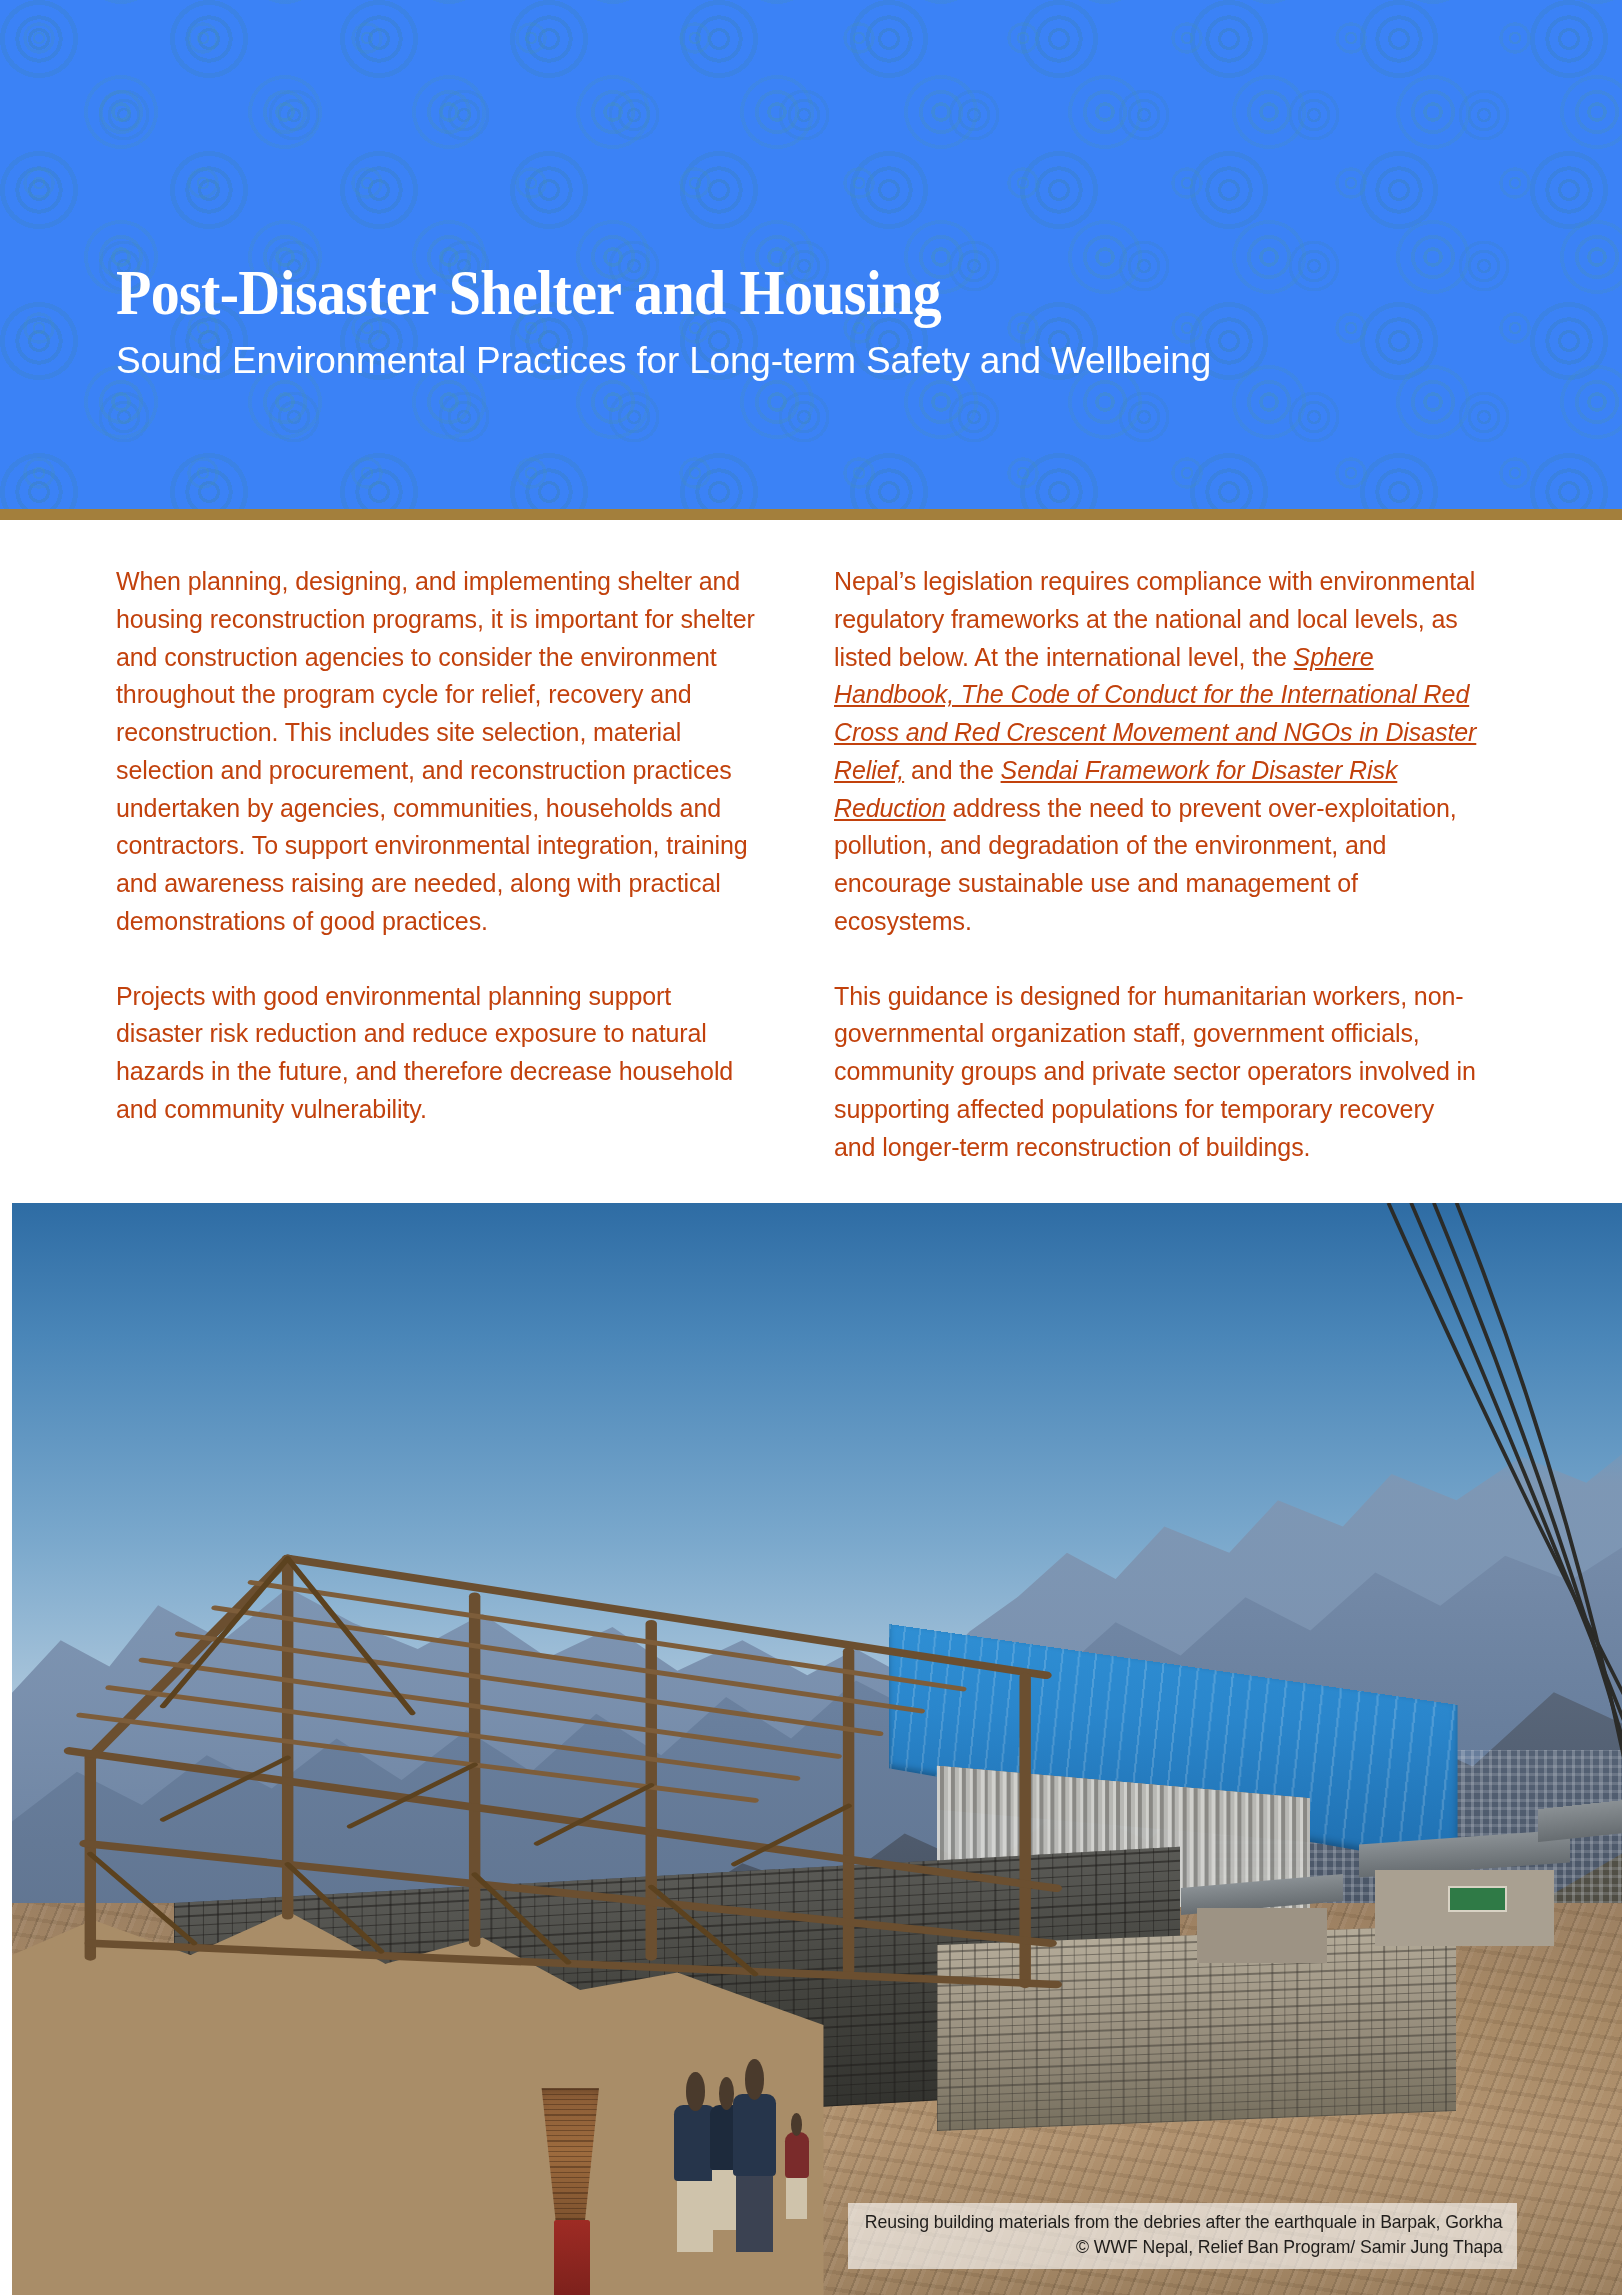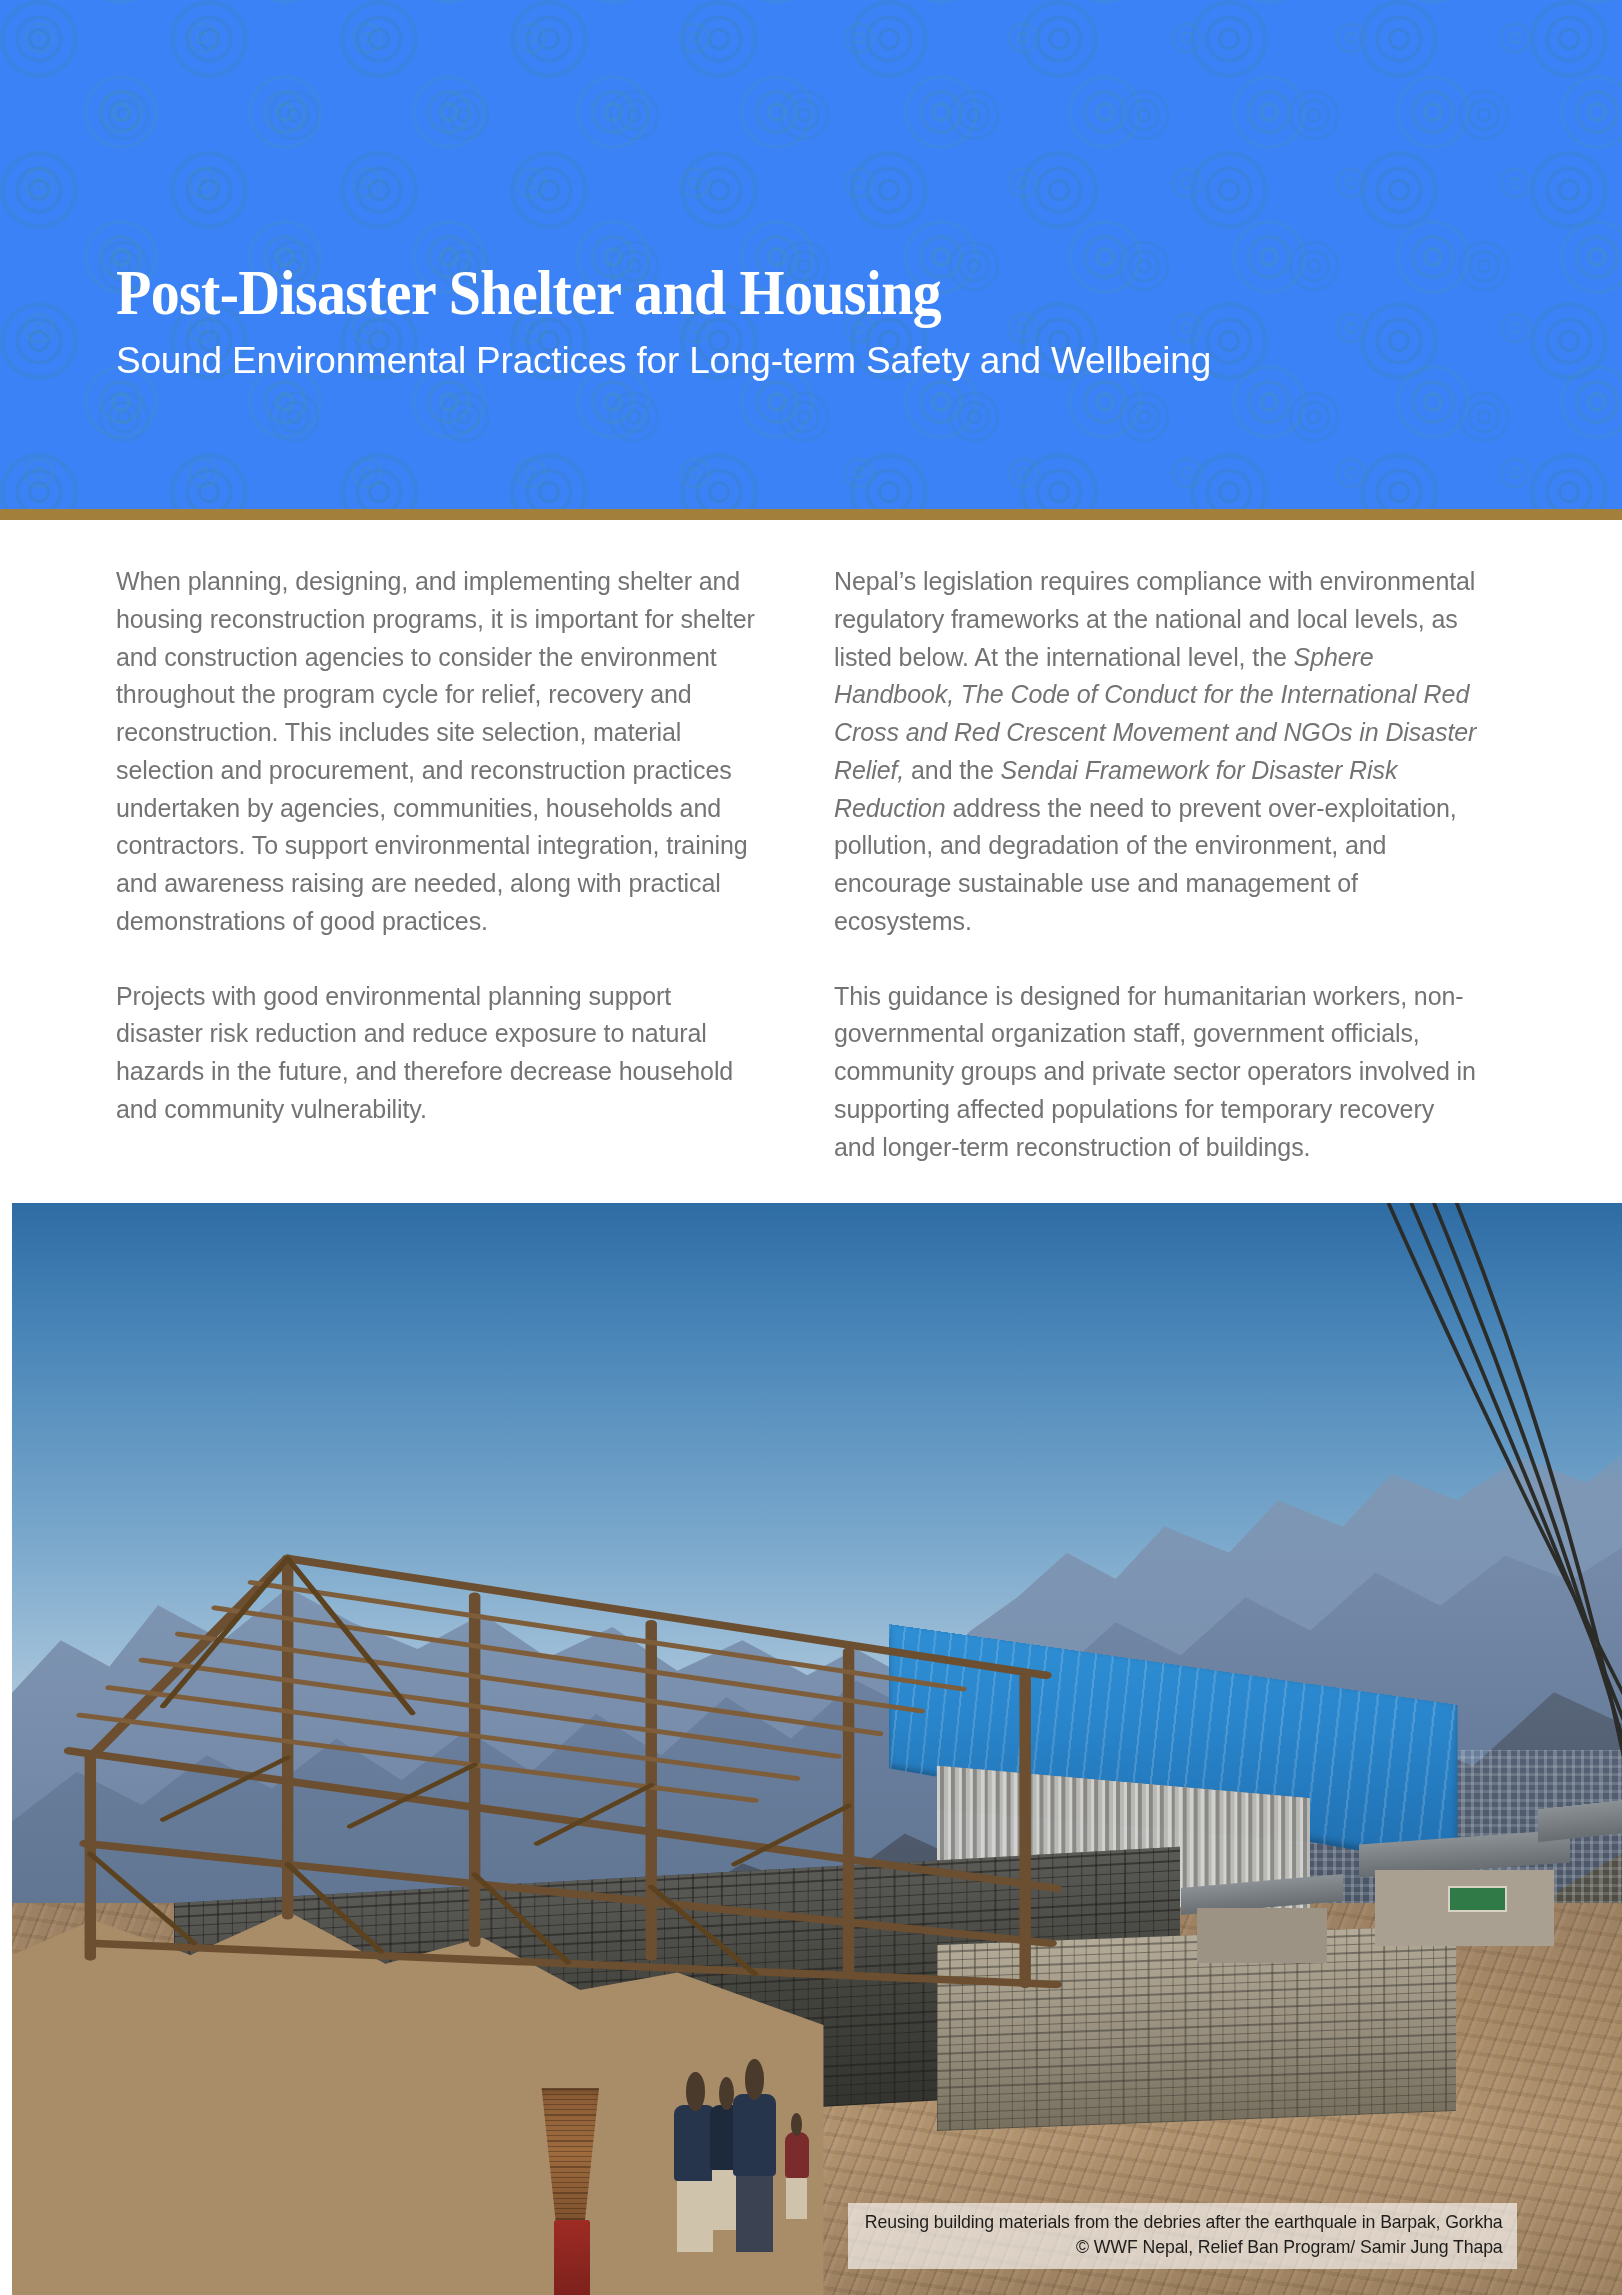--- a/index.html
+++ b/index.html
@@ -64,25 +64,25 @@
   .body-area {
     position:absolute; left:0; top:563px; width:1623px; height:628px;
     padding:0 116px;
     display:flex;
     gap:73px;
   }
   .col { width:645px; }
   .col p {
     font-size:25px;
     line-height:1.51;
-    color:#737373;
+    color:#c2410c;
     letter-spacing:-0.1px;
   }
   .col p + p { margin-top:37px; }
-  .col em { font-style:italic; }
+  .col em { font-style:italic;text-decoration:underline; }
 
   
   .photo {
     position:absolute; left:12px; top:1203px; width:1623px; height:1093px;
     overflow:hidden;
     background:#8fa8c0;
   }
   .sky {
     position:absolute; left:0; top:0; width:100%; height:56%;
     background:linear-gradient(180deg, #2e6ca4 0%, #4a86b8 22%, #7aa8cc 55%, #a8c4da 80%, #bed2e2 100%);

